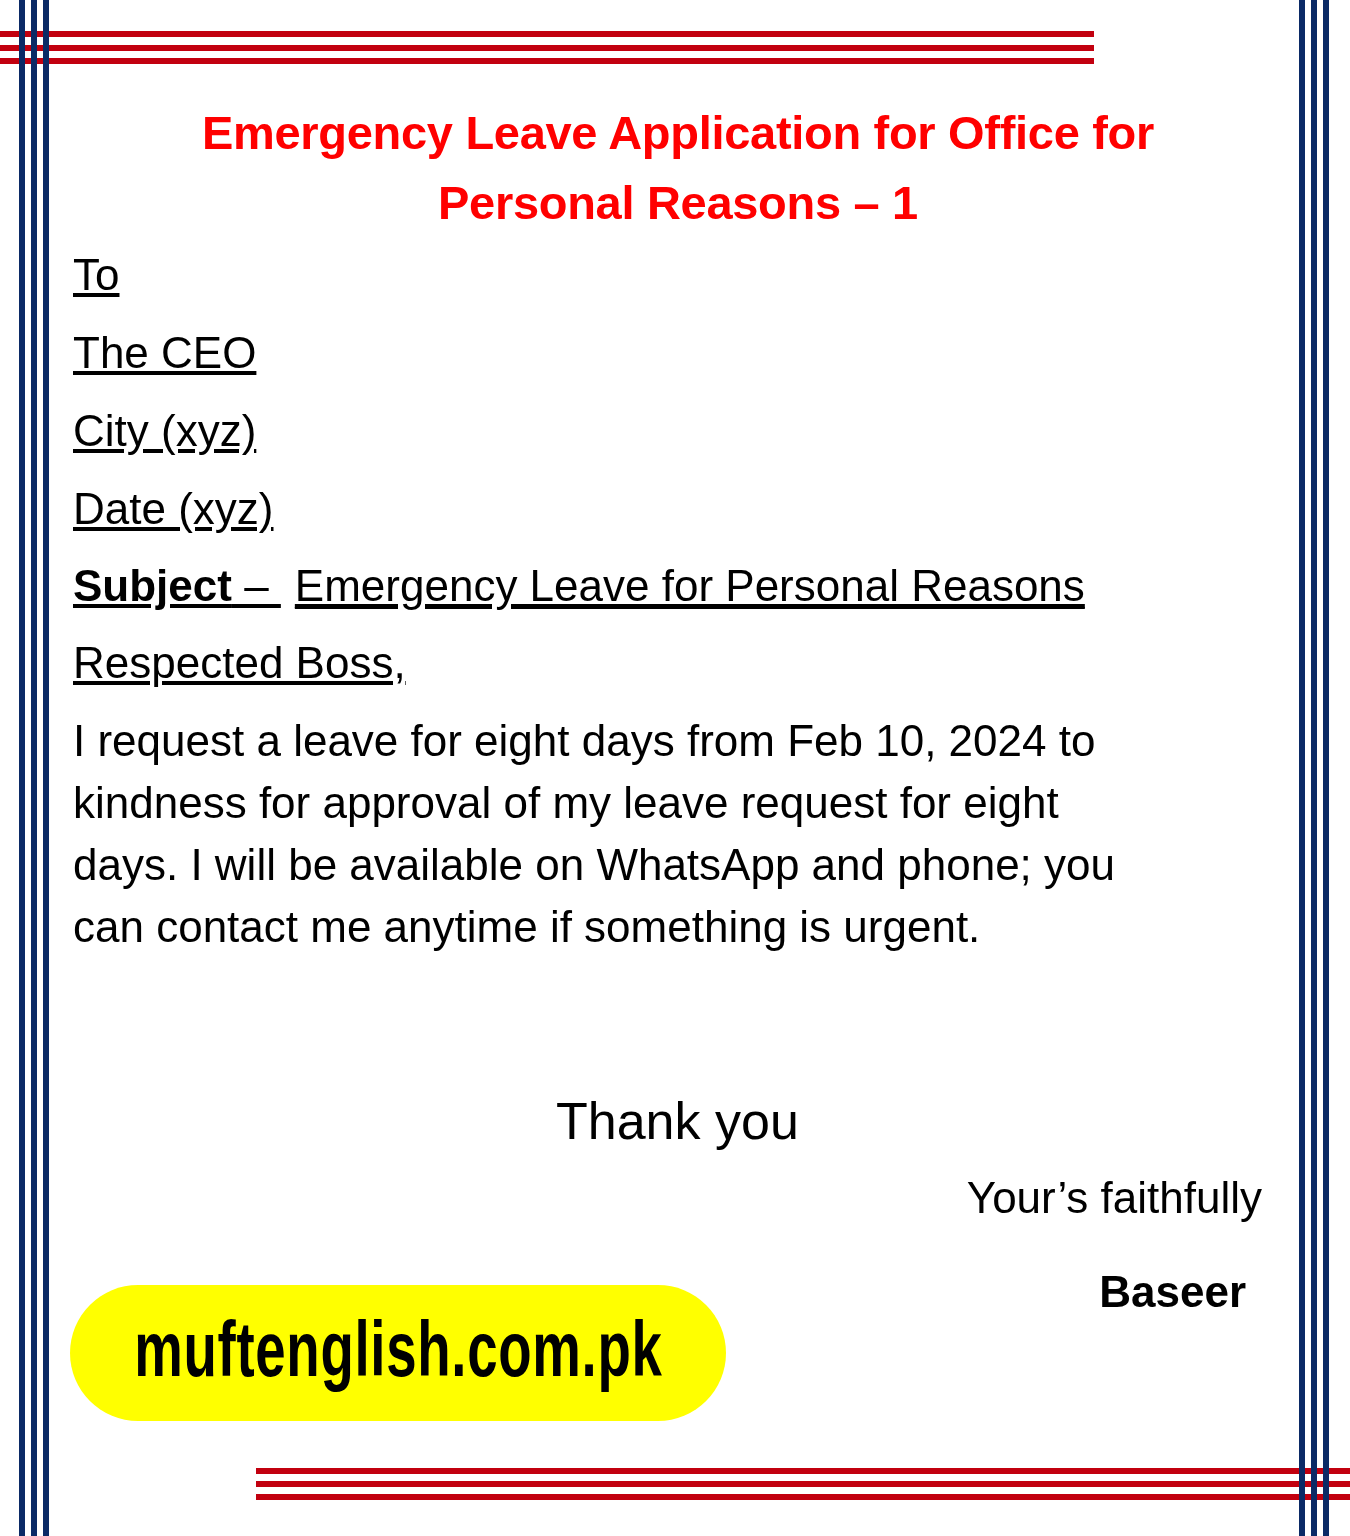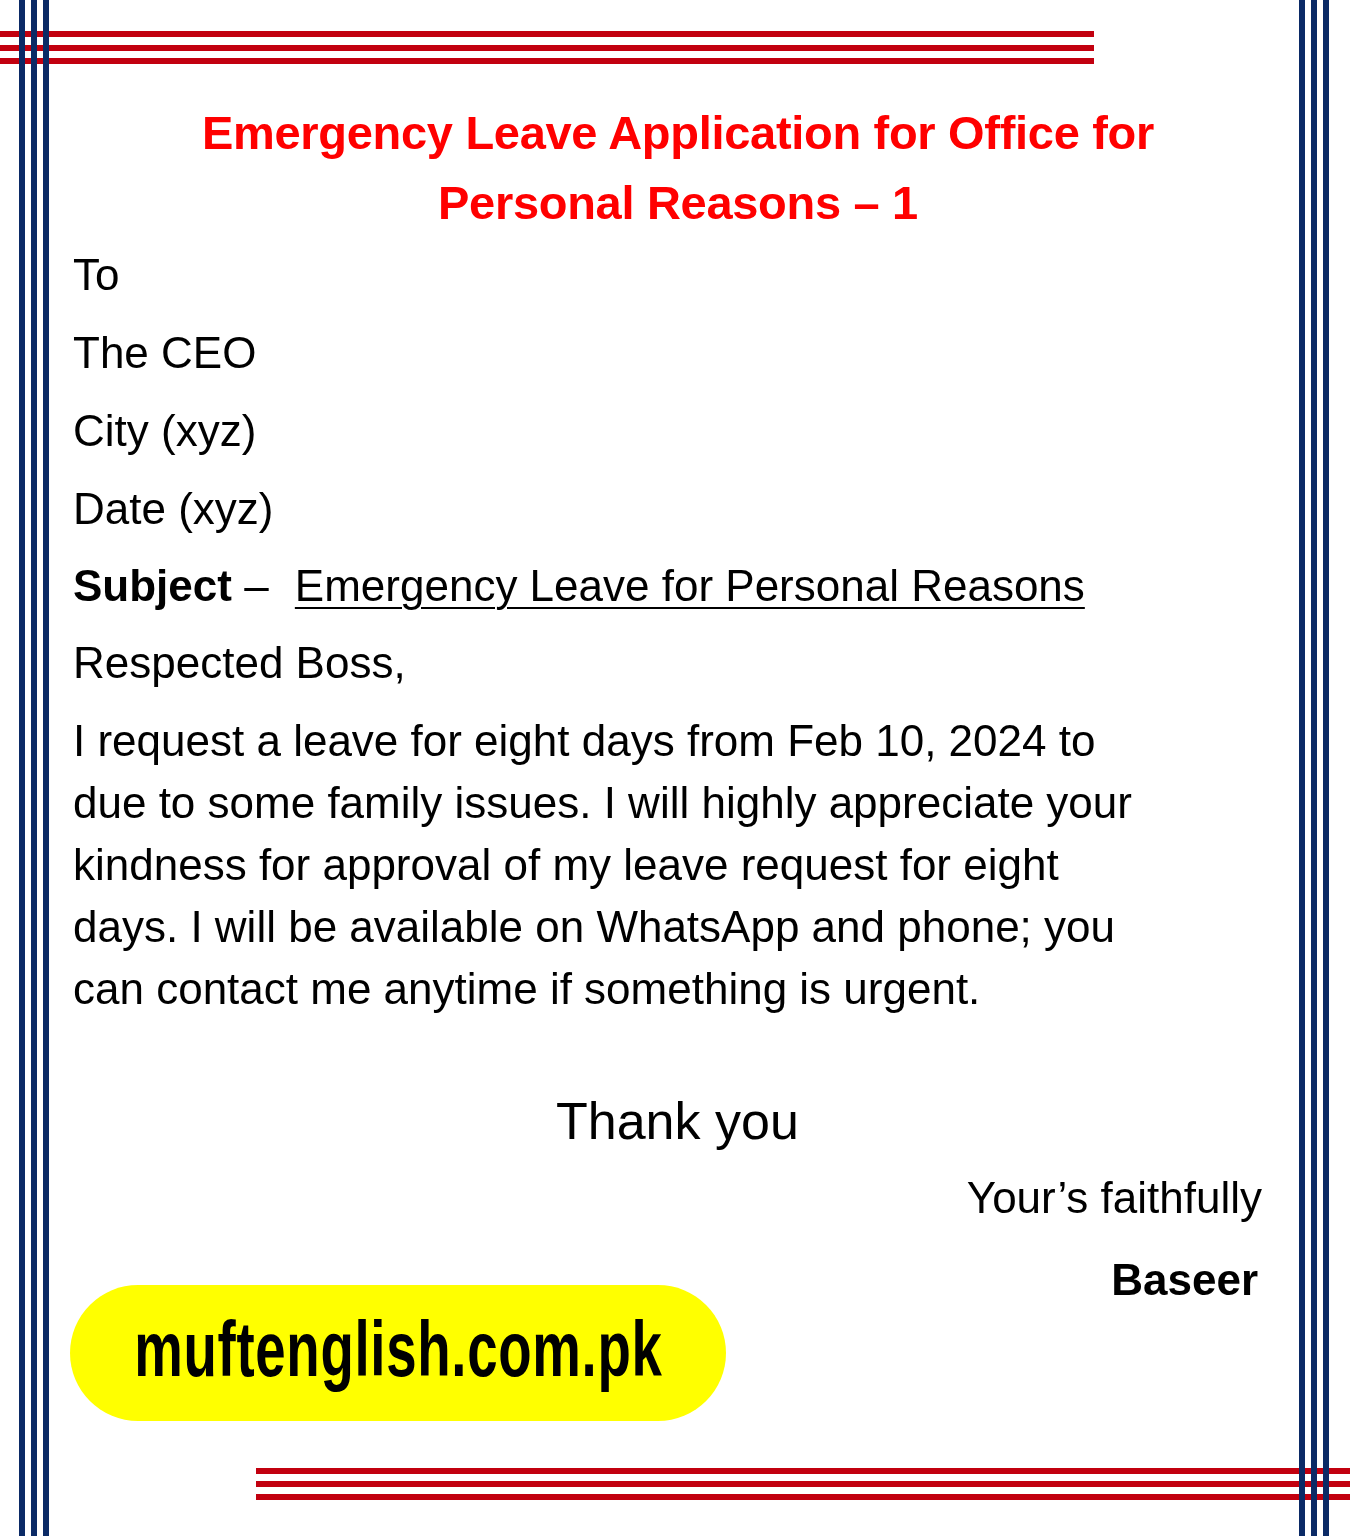--- a/index.html
+++ b/index.html
@@ -2,28 +2,28 @@
 <html><head>
   <meta charset="utf-8">
   <style>
     html, body { margin: 0; padding: 0; background: #ffffff; }
     body { width: 1350px; height: 1536px; position: relative; overflow: hidden;
            font-family: "Liberation Sans", sans-serif; color: #000; }
     .hline { position: absolute; height: 6px; background: #c2000f; }
     .vline { position: absolute; width: 6px; top: 0; height: 1536px; background: #0b2a66; z-index: 2; }
     .title { position: absolute; left: 60px; width: 1212px; top: 86px; text-align: center;
              color: #ff0000; font-weight: bold; font-size: 47px; line-height: 70px; letter-spacing: -0.3px; margin: 12px; }
-    .line { position: absolute; left: 73px; font-size: 44px; line-height: 50px; white-space: nowrap; margin: 0; }
+    .line { position: absolute; left: 73px; font-size: 44px; line-height: 50px; white-space: nowrap; margin: 0; text-decoration: underline; }
     .subject b { font-weight: bold; }
     .subject u { text-decoration: underline; text-decoration-thickness: 2px; text-underline-offset: 6px; margin-left: 14px; }
     .para { position: absolute; left: 73px; top: 710px; width: 1200px; font-size: 44px; line-height: 62px; margin: 0; }
     .para span { display: block; white-space: nowrap; }
     .thanks { position: absolute; left: 556px; top: 1091px; font-size: 52px; line-height: 60px; margin: 0; }
     .closing { position: absolute; right: 88px; top: 1168px; font-size: 44px; line-height: 60px; margin: 0; }
-    .signature { position: absolute; right: 88px; top: 1246px; font-size: 44px; line-height: 60px; font-weight: bold; margin: 4px; }
+    .signature { position: absolute; right: 88px; top: 1246px; font-size: 44px; line-height: 60px; font-weight: bold; margin: 16px; }
     .pill { position: absolute; left: 70px; top: 1285px; width: 656px; height: 136px; border-radius: 77px;
             background: #ffff00; display: flex; align-items: center; justify-content: center; }
     .pill-text { font-weight: bold; font-size: 78px; letter-spacing: 1px; display: inline-block;
                  transform: scaleX(0.7); transform-origin: center; white-space: nowrap; color: #000; margin-top: -8px; }
   </style>
 </head>
 <body>
 
 <div class="hline" style="left:0; width:1094px; top:31px;"></div>
 <div class="hline" style="left:0; width:1094px; top:45px;"></div>
@@ -52,21 +52,20 @@
 <p class="line" style="top:484px;">Date (xyz)</p>
 
 <p class="line subject" style="top:561px;">
   <b>Subject</b><span style="white-space:pre;"> – </span><u>Emergency Leave for Personal Reasons</u>
 </p>
 
 <p class="line" style="top:638px;">Respected Boss,</p>
 
 <div class="para">
   <span>I request a leave for eight days from Feb 10, 2024 to</span>
-  <span>due to some family issues. I will highly appreciate your</span>
   <span>kindness for approval of my leave request for eight</span>
   <span>days. I will be available on WhatsApp and phone; you</span>
   <span>can contact me anytime if something is urgent.</span>
 </div>
 
 <p class="thanks">Thank you</p>
 <p class="closing">Your’s faithfully</p>
 <p class="signature">Baseer</p>
 
 <div class="pill">

